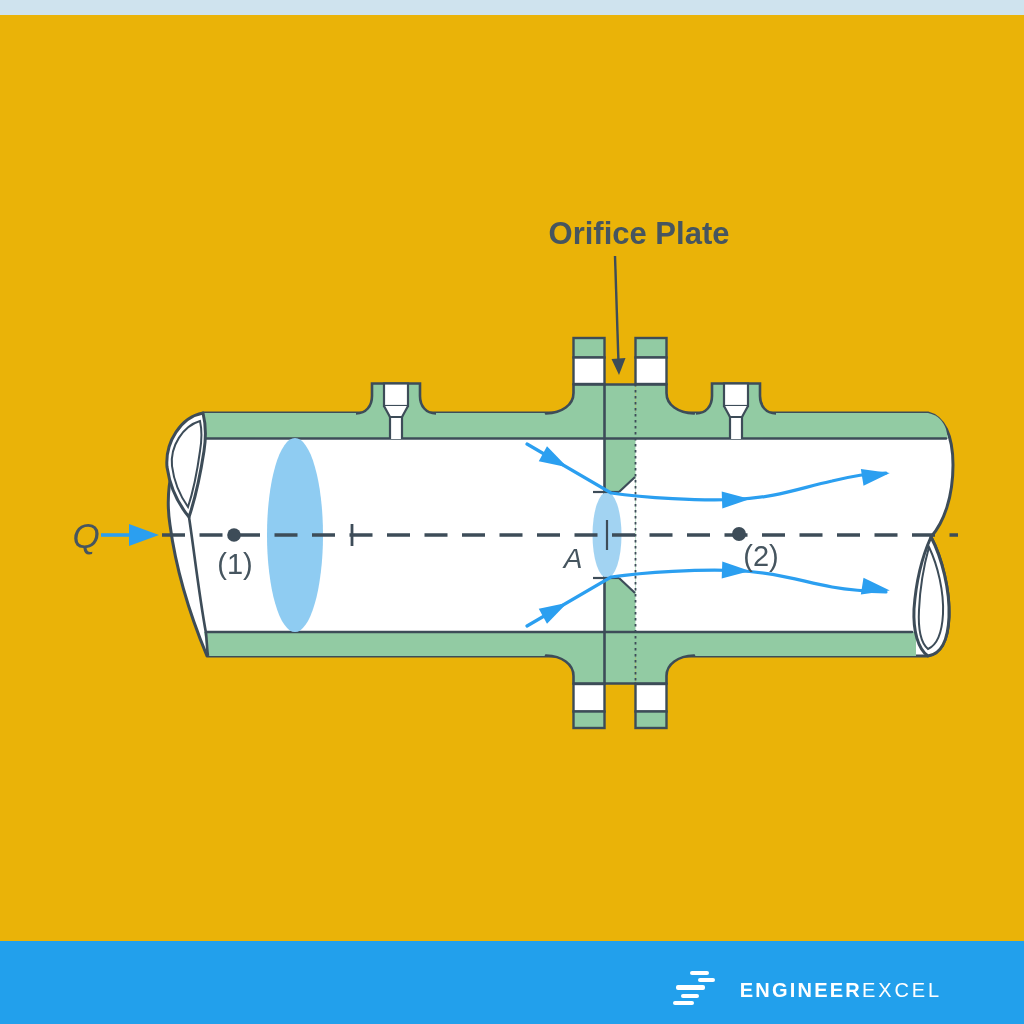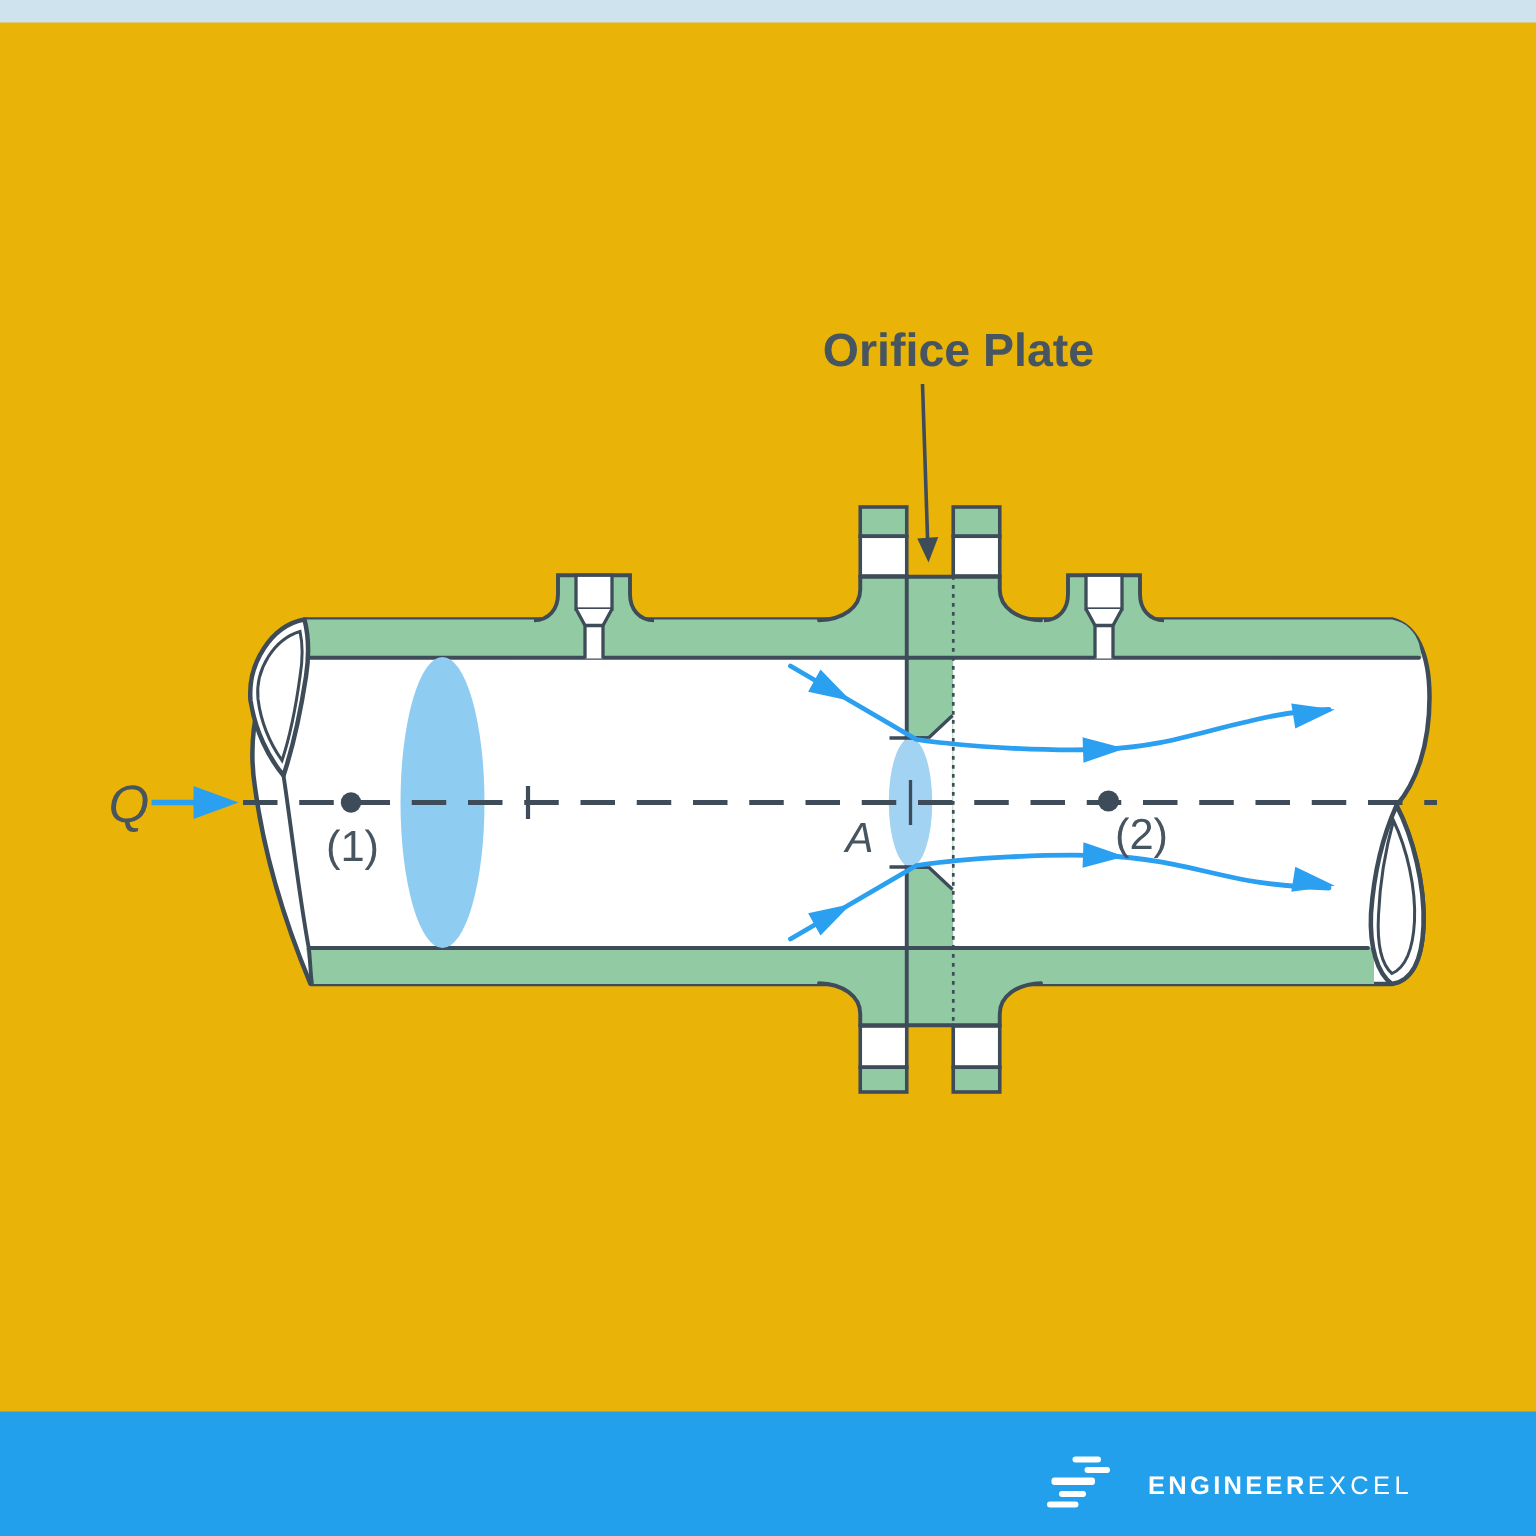--- a/index.html
+++ b/index.html
@@ -14,21 +14,21 @@
   .footer{position:absolute;left:0;bottom:0;width:100%;height:98px;background:#22a0ec;}
   .brand{position:absolute;right:82px;top:50%;transform:translateY(-50%);
          display:flex;align-items:center;gap:15px;}
   .brand-icon{width:52px;height:40px;position:relative;flex:0 0 auto;}
   .brand-icon i{position:absolute;background:#ffffff;border-radius:2px;display:block;}
   .bi1{left:17px;top:1px;width:19px;height:3.6px;}
   .bi2{left:25px;top:8px;width:17px;height:3.6px;}
   .bi3{left:3px;top:14.5px;width:29px;height:5.6px;}
   .bi4{left:8px;top:24px;width:18px;height:3.6px;}
   .bi5{left:0;top:31px;width:21px;height:3.6px;}
-  .brand-text{color:#ffffff;font-size:17px;line-height:1;white-space:nowrap;}
+  .brand-text{color:#ffffff;font-size:20px;line-height:1;white-space:nowrap;}
   .brand-bold{font-weight:700;letter-spacing:2.2px;}
   .brand-light{font-weight:400;letter-spacing:2.9px;}
 
   
   .ol{stroke:#3d4c58;}
   .txt{fill:#46555f;}
   text{font-family:"Liberation Sans",sans-serif;}
 </style>
 </head>
 <body>

